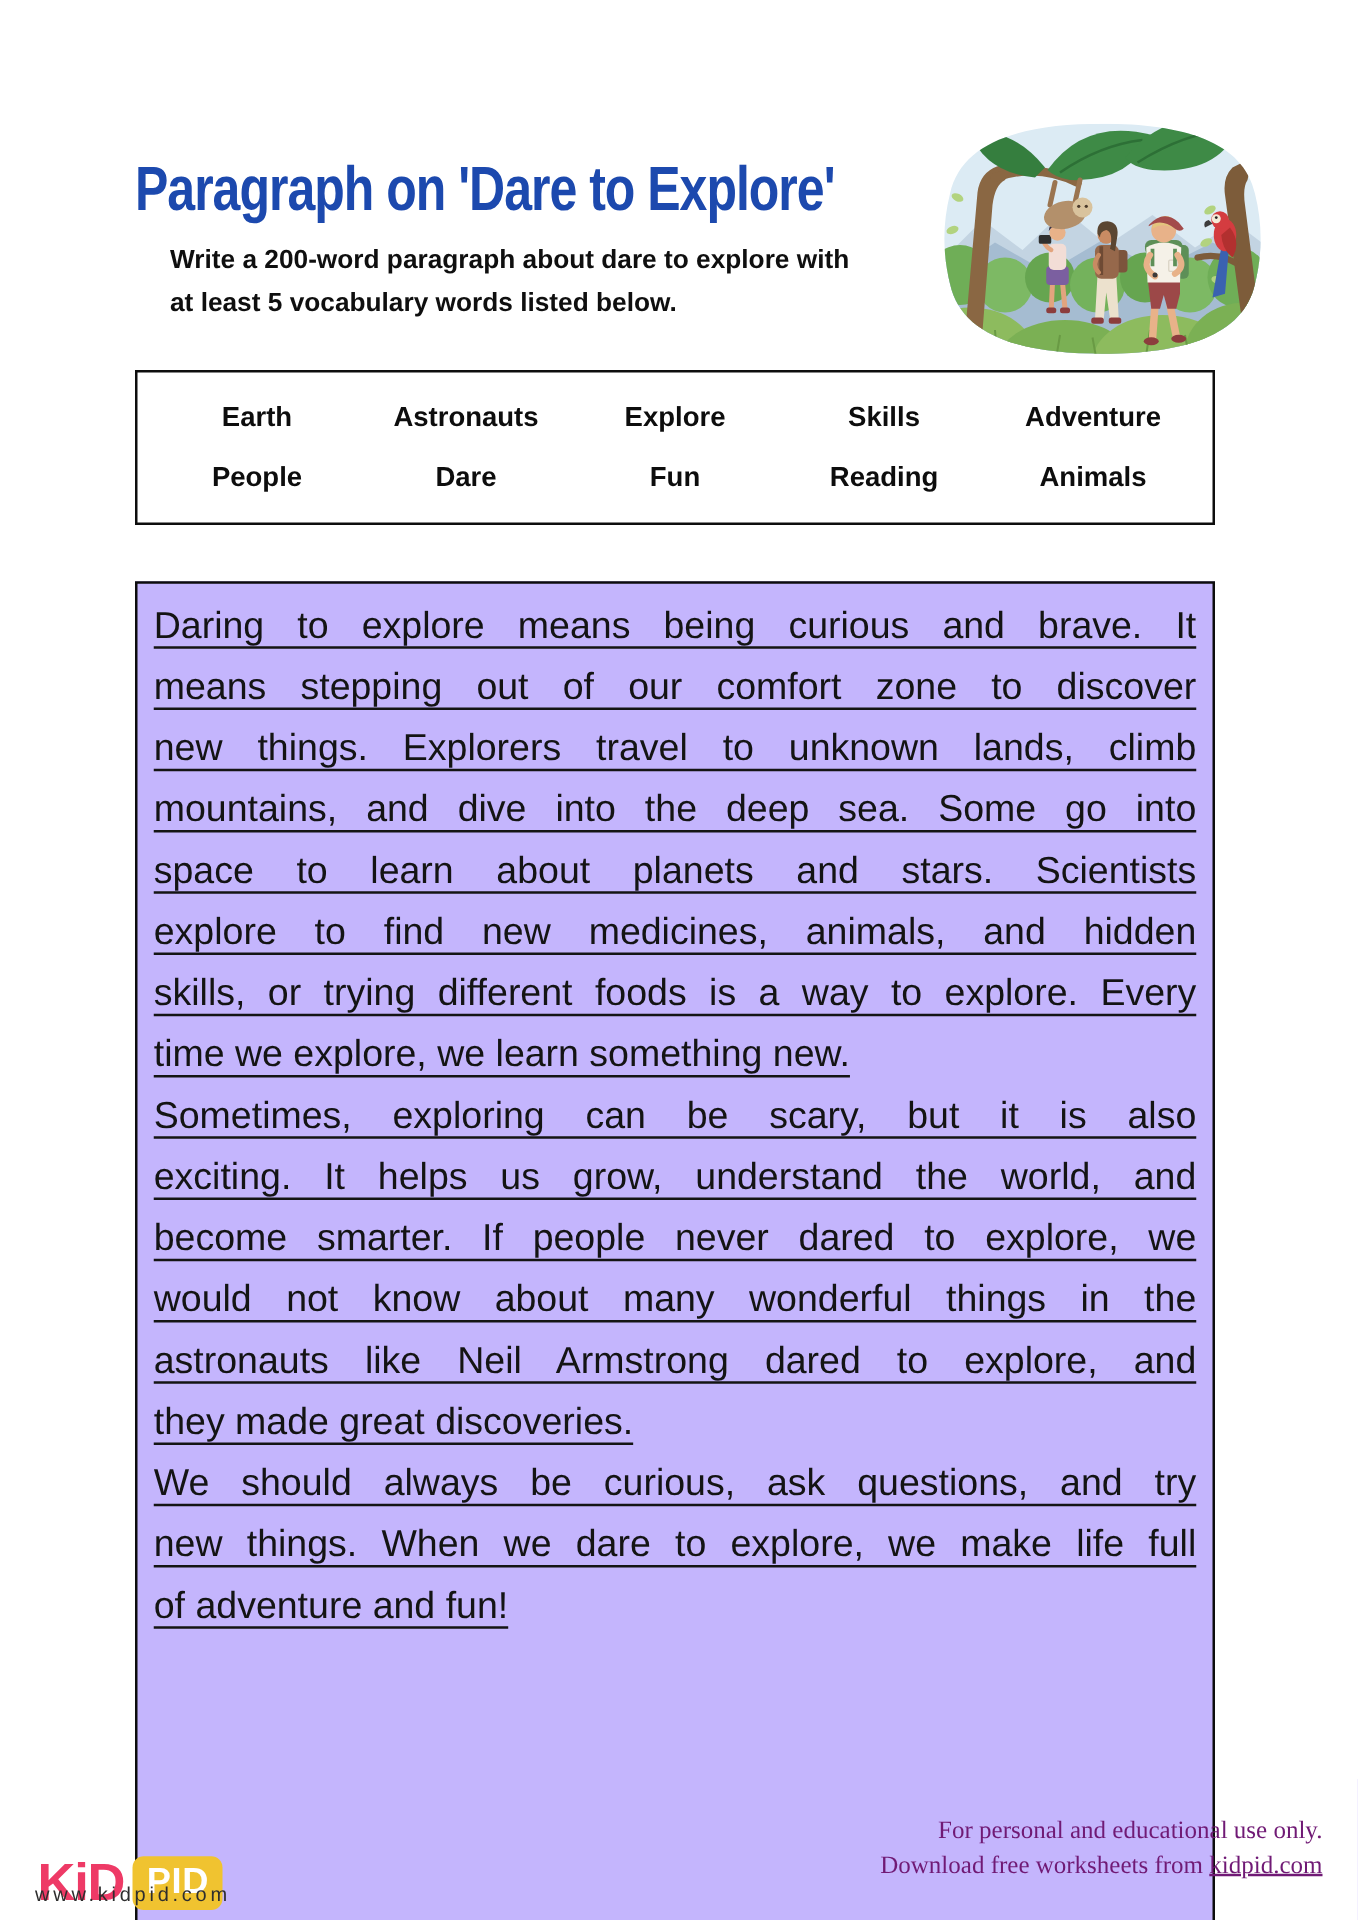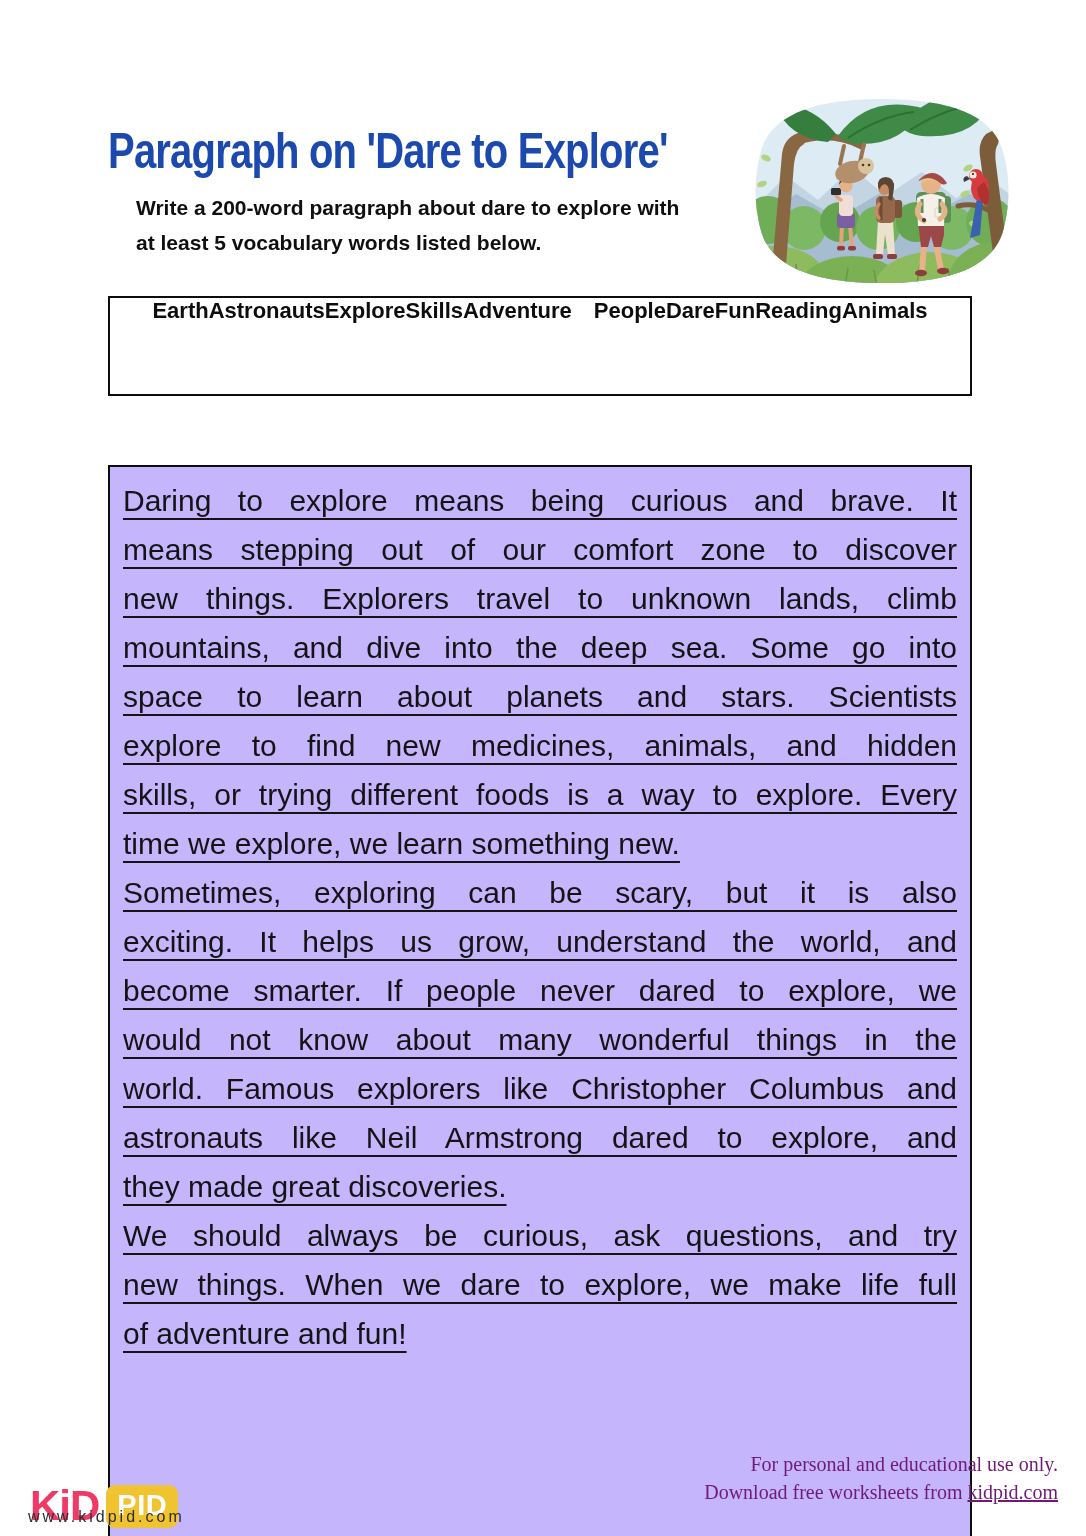--- a/index.html
+++ b/index.html
@@ -22,23 +22,23 @@
     transform:scaleX(0.8);transform-origin:left top;
   }
   .subtitle{position:absolute;left:108px;top:190px;color:#0f0f0f;}
   .sub-line{font-size:21px;font-weight:700;line-height:35px;white-space:nowrap;margin-left:28px;}
 
   
   .illus{position:absolute;left:752px;top:92px;width:260px;height:198px;}
 
   
   .vocab-box{
-    position:absolute;left:108px;top:296px;width:864px;height:100px;
+    position:absolute;left:108px;top:296px;width:864px;height:124px;
     border:2.5px solid #0d0d0d;background:#fff;
-    display:flex;flex-direction:row;justify-content:center;gap:22px;
+    display:flex;flex-direction:column;justify-content:center;gap:22px;
     padding:0 12px;
   }
   .vocab-row{display:flex;}
   .vocab-word{flex:1;text-align:center;font-size:22px;font-weight:700;color:#0d0d0d;}
 
   
   .answer-box{
     position:absolute;left:108px;top:465px;width:864px;height:1209px;
     border:2.5px solid #0d0d0d;background:#c4b5fd;
     padding:9px 13px 0 13px;overflow:hidden;
@@ -210,21 +210,20 @@
       <div class="ans-line justify">new things. Explorers travel to unknown lands, climb</div>
       <div class="ans-line justify">mountains, and dive into the deep sea. Some go into</div>
       <div class="ans-line justify">space to learn about planets and stars. Scientists</div>
       <div class="ans-line justify">explore to find new medicines, animals, and hidden</div>
       <div class="ans-line justify">skills, or trying different foods is a way to explore. Every</div>
       <div class="ans-line">time we explore, we learn something new.</div>
       <div class="ans-line justify">Sometimes, exploring can be scary, but it is also</div>
       <div class="ans-line justify">exciting. It helps us grow, understand the world, and</div>
       <div class="ans-line justify">become smarter. If people never dared to explore, we</div>
       <div class="ans-line justify">would not know about many wonderful things in the</div>
-      <div class="ans-line justify">world. Famous explorers like Christopher Columbus and</div>
       <div class="ans-line justify">astronauts like Neil Armstrong dared to explore, and</div>
       <div class="ans-line">they made great discoveries.</div>
       <div class="ans-line justify">We should always be curious, ask questions, and try</div>
       <div class="ans-line justify">new things. When we dare to explore, we make life full</div>
       <div class="ans-line">of adventure and fun!</div>
     </div>
 
   <div class="logo-row">
     <span class="logo-kid">KiD</span>
     <span class="logo-pid">PID</span>

